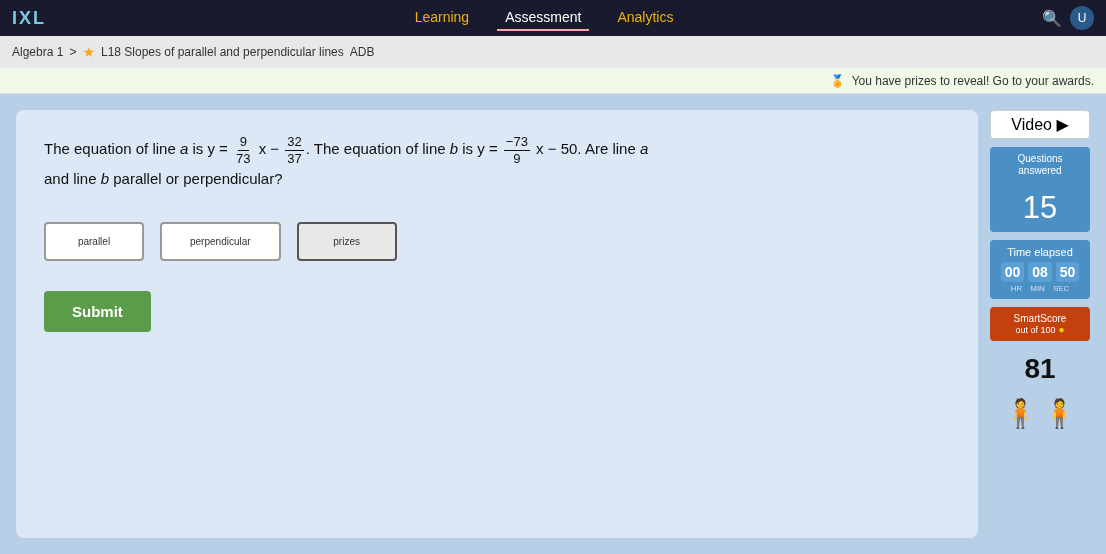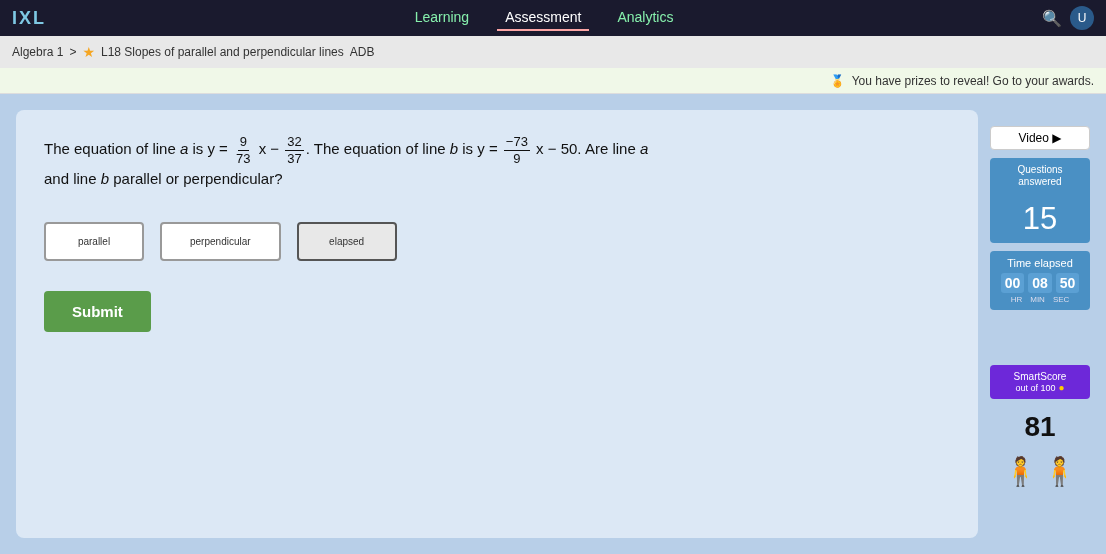--- a/index.html
+++ b/index.html
@@ -34,21 +34,21 @@
       font-weight: bold;
       letter-spacing: 2px;
     }
 
     .nav-tabs {
       display: flex;
       gap: 20px;
     }
 
     .nav-tab {
-      color: #86efac;
+      color: #eab308;
       font-size: 14px;
       cursor: pointer;
       padding: 4px 8px;
     }
 
     .nav-tab.active {
       color: #fff;
       border-bottom: 2px solid #fca5a5;
     }
 
@@ -184,28 +184,27 @@
       flex-direction: column;
       align-items: center;
       gap: 8px;
     }
 
     .video-btn {
       background: #fff;
       border: 1px solid #ccc;
       border-radius: 4px;
       padding: 4px 10px;
-      font-size: 12px;
+      font-size: 16px;
       cursor: pointer;
       display: flex;
       align-items: center;
       gap: 4px;
       width: 100%;
       justify-content: center;
-      margin-top: 16px;
     }
 
     .questions-answered-box {
       background: #4a90c4;
       color: #fff;
       border-radius: 4px;
       padding: 6px 8px;
       text-align: center;
       font-size: 11px;
       width: 100%;
@@ -251,28 +250,27 @@
     .time-labels {
       display: flex;
       justify-content: center;
       gap: 8px;
       font-size: 8px;
       margin-top: 2px;
       color: #dde;
     }
 
     .smart-score-box {
-      background: #6d28d9;
+      background: #c2410c;
       color: #fff;
       border-radius: 4px;
       padding: 6px 8px;
       text-align: center;
       font-size: 10px;
       width: 100%;
-      margin-top: 47px;
     }
 
     .smart-score-number {
       font-size: 28px;
       font-weight: bold;
       color: #111;
       text-align: center;
       margin-top: 4px;
     }
 
@@ -351,21 +349,21 @@
         <span class="numerator">−73</span>
         <span class="denominator">9</span>
       </span>
       x − 50. Are line <em>a</em><br>
       and line <em>b</em> parallel or perpendicular?
     </div>
 
     <div class="answer-buttons">
       <button class="answer-btn">parallel</button>
       <button class="answer-btn">perpendicular</button>
-      <button class="answer-btn selected">elapsed</button>
+      <button class="answer-btn selected">prizes</button>
     </div>
 
     <button class="submit-btn">Submit</button>
   </div>
 
   <div class="right-sidebar">
 
     <button class="video-btn">Video ▶</button>
 
     <div class="questions-answered-box">

